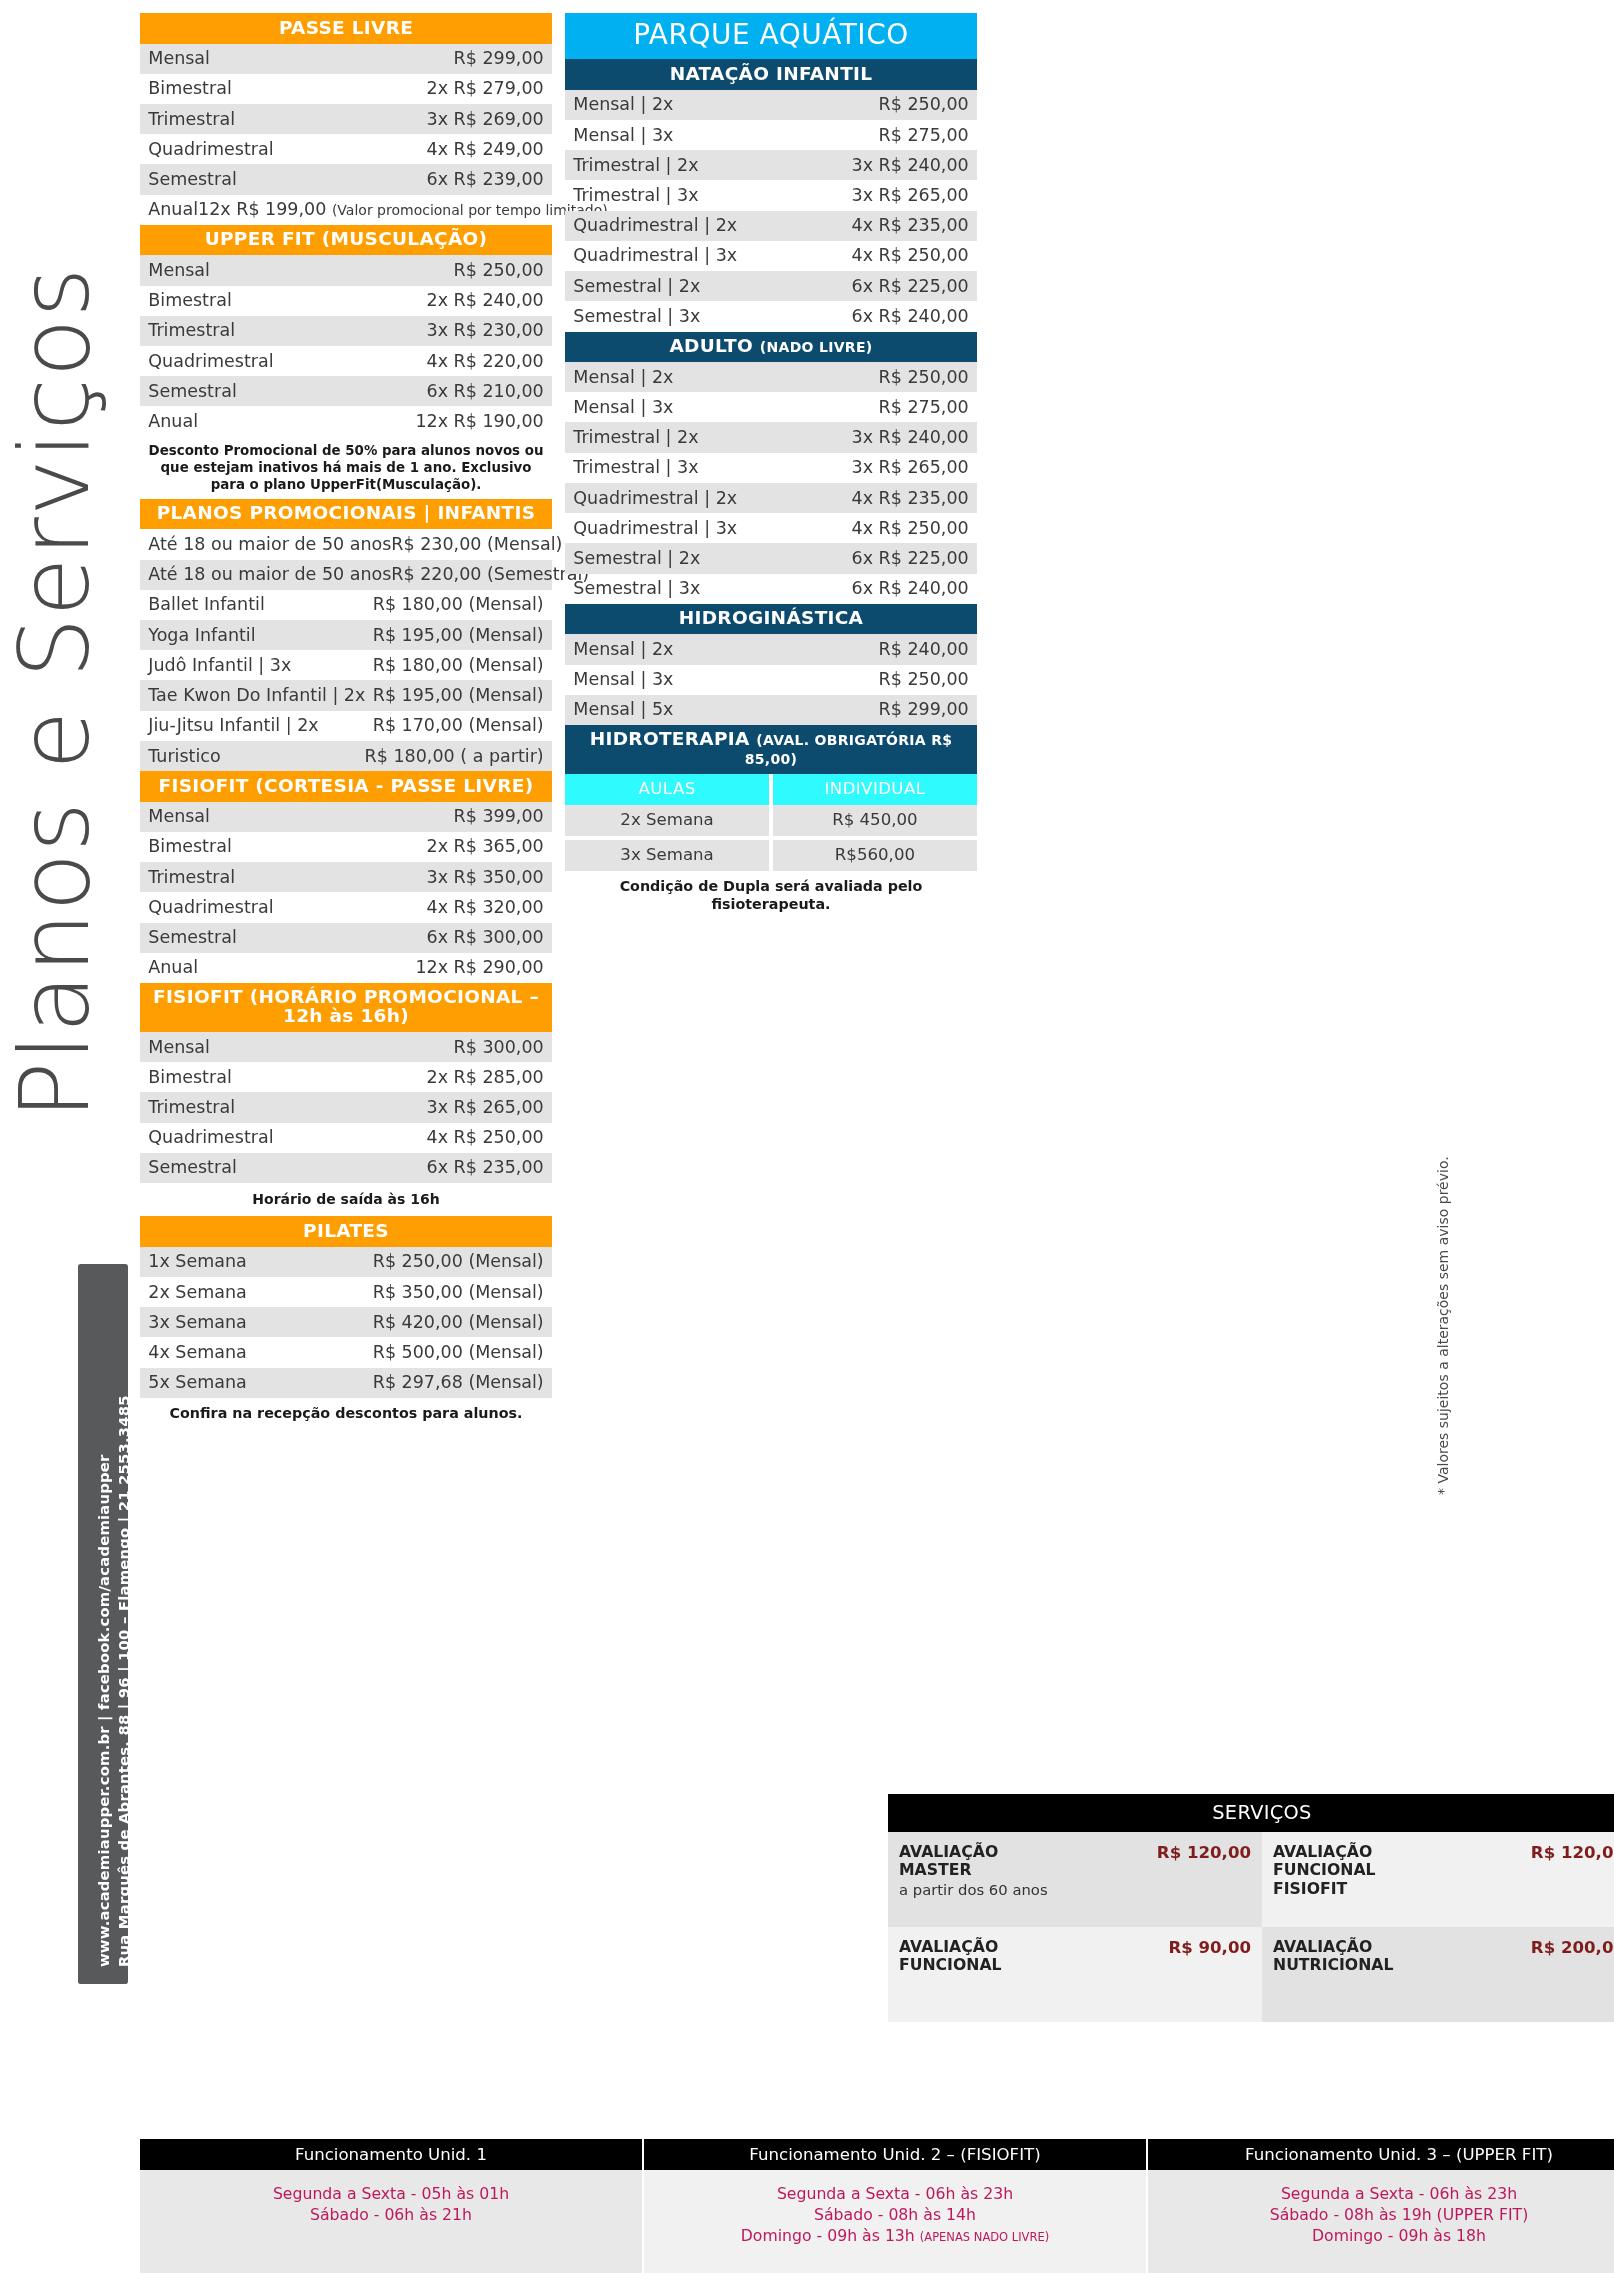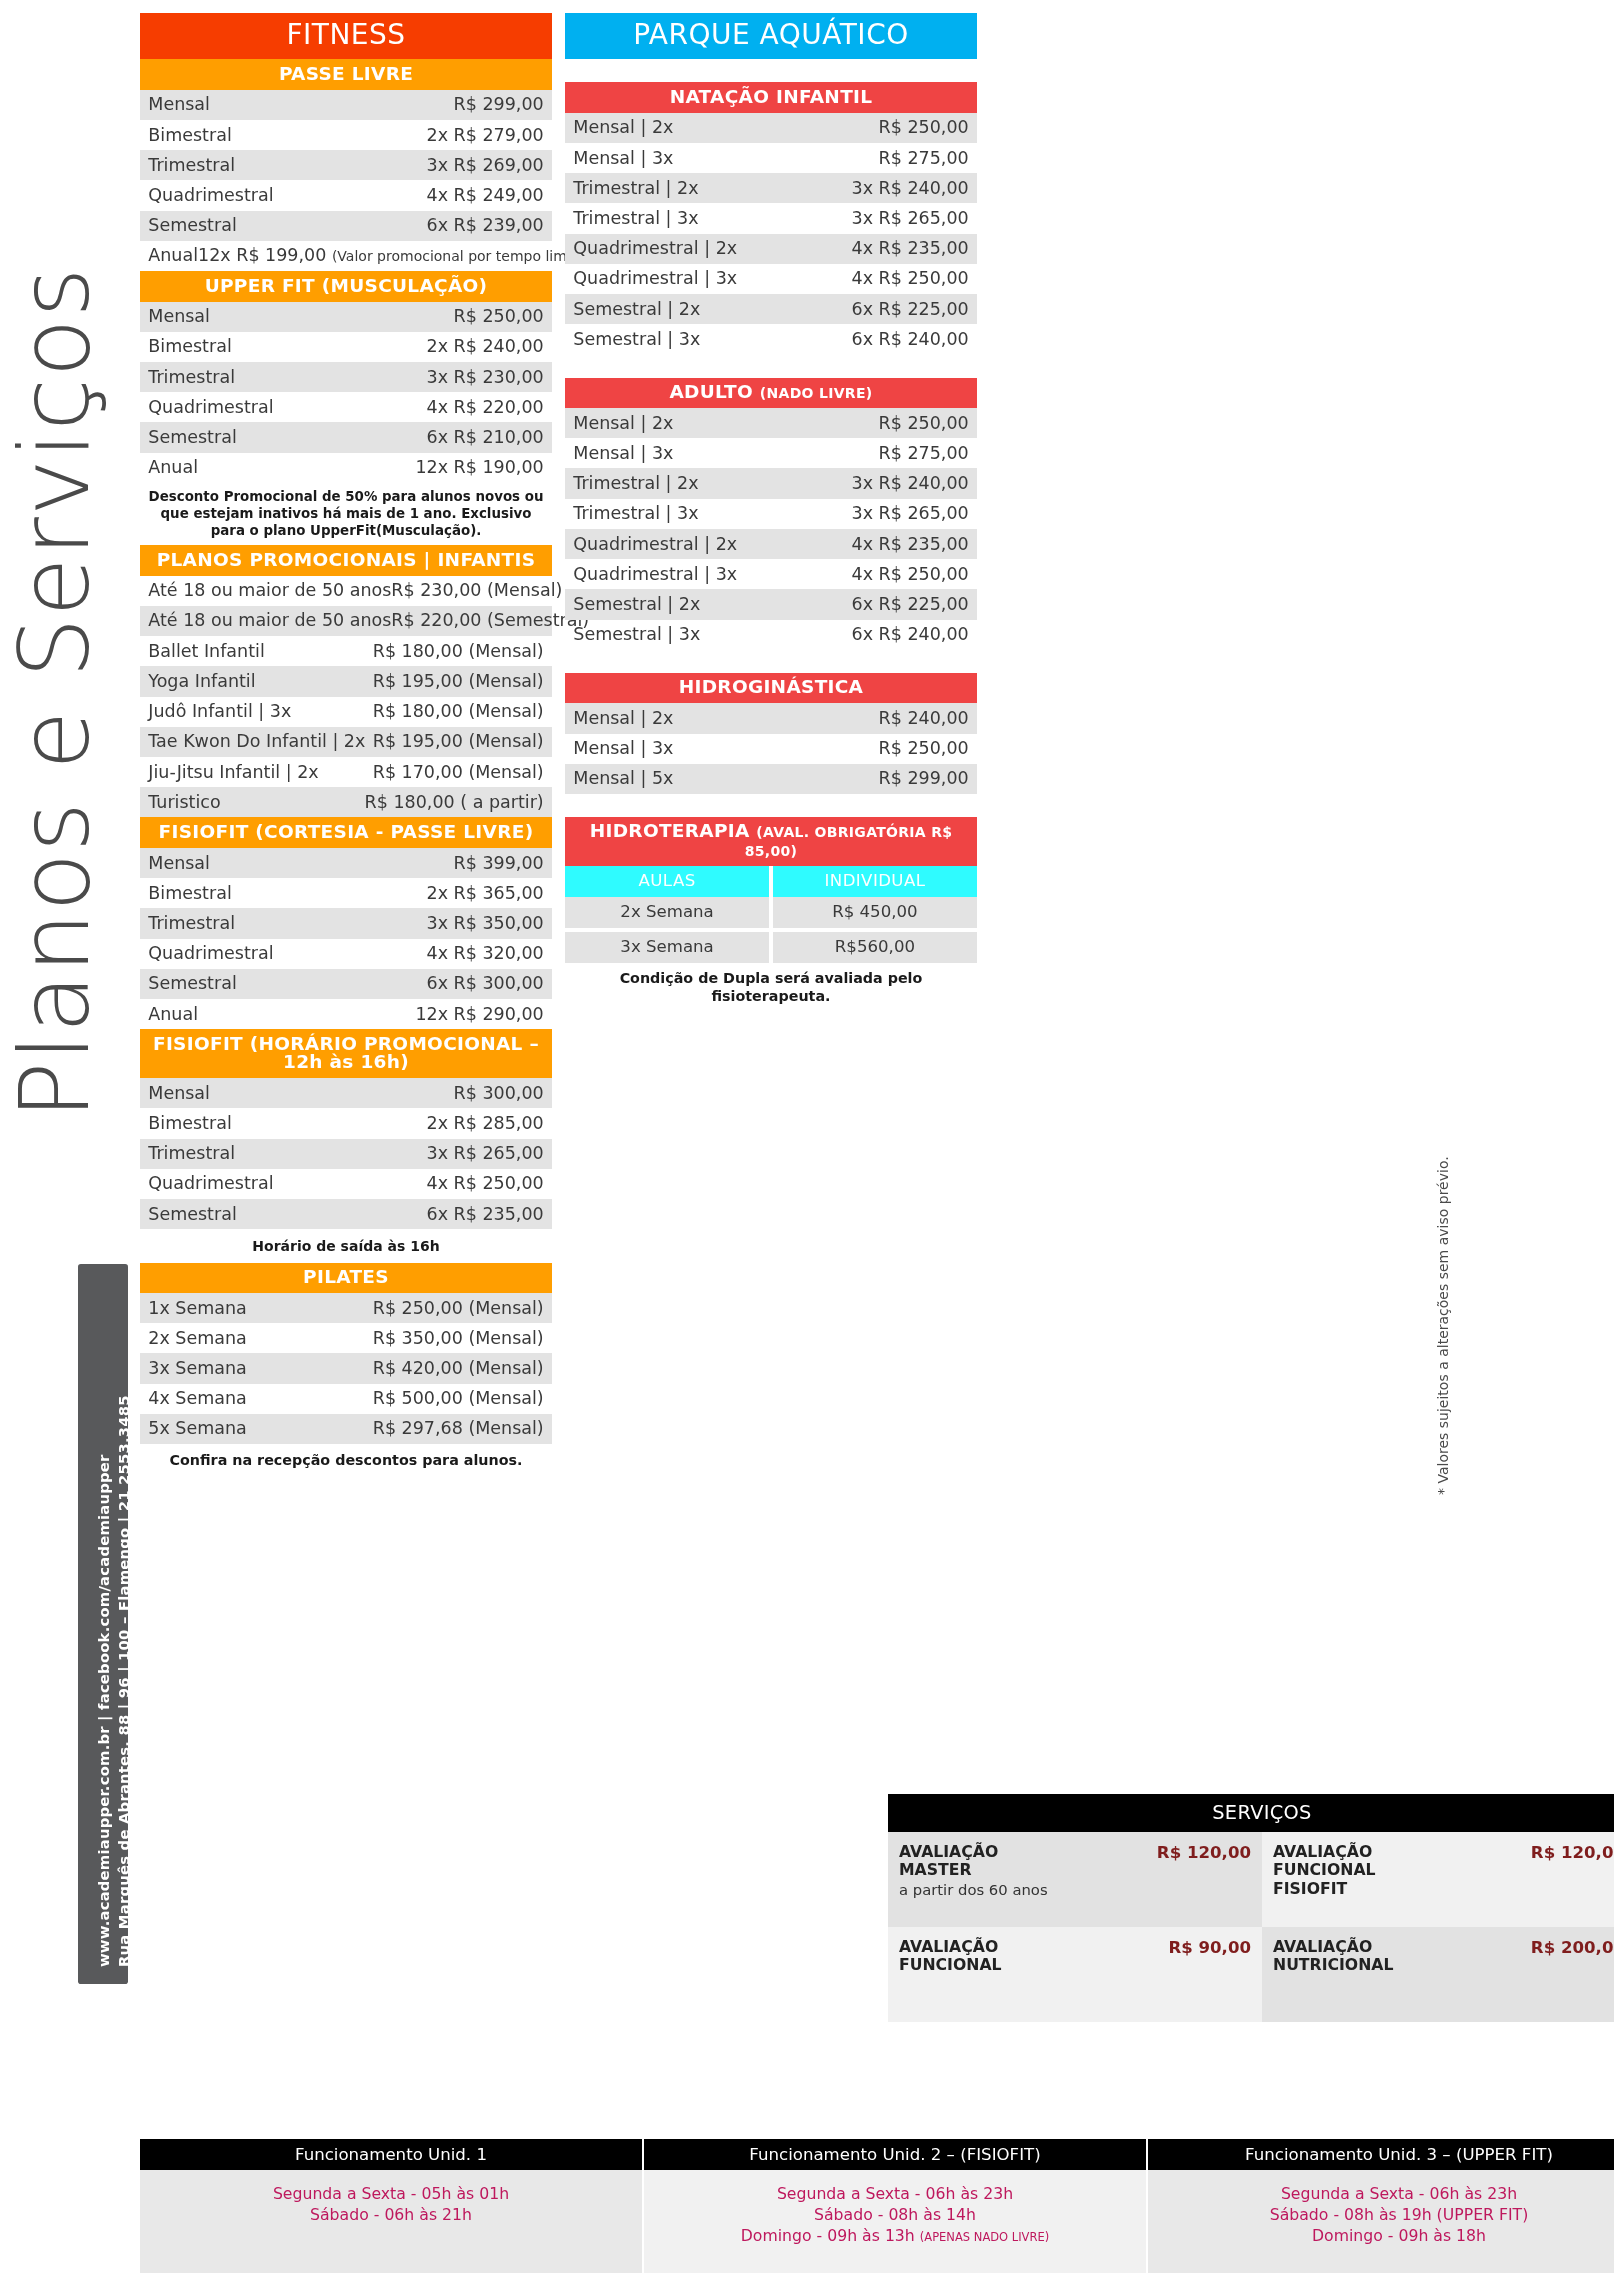--- a/index.html
+++ b/index.html
@@ -66,21 +66,21 @@
     color: #ffffff;
     font-weight: 400;
     line-height: 1;
     padding: 7.4px 0 8.3px;
   }
   .banner.big   { font-size: 28px; padding: 8.3px 0 10px; letter-spacing: 0.5px; }
   .banner.sub   { font-size: 18.5px; font-weight: 700; padding: 5.5px 0 6.5px; letter-spacing: 0.3px; }
   .banner.orange-dark { background: #f63d00; }
   .banner.orange      { background: #ff9e00; }
   .banner.blue-dark   { background: #00b0f0; }
-  .banner.cyan        { background: #ef4444; margin-top: 23px; }
+  .banner.cyan        { background: #0c4a6e; }
   .banner .small { font-size: 14px; font-weight: 700; }
 
   
   .row {
     display: flex;
     align-items: baseline;
     justify-content: space-between;
     padding: 4.6px 8.3px 5.5px;
     font-size: 17.5px;
     line-height: 1.15;
@@ -166,21 +166,20 @@
 
   <div class="vbar">
     <span class="vtxt l1">www.academiaupper.com.br | facebook.com/academiaupper</span>
     <span class="vtxt l2">Rua Marquês de Abrantes, 88 | 96 | 100 – Flamengo  |  21 2553.3485</span>
   </div>
 
   <div class="rot-note">* Valores sujeitos a alterações sem aviso prévio.</div>
 
   <div class="colL">
 
-    <div class="banner big orange-dark">FITNESS</div>
 
     <div class="banner sub orange">PASSE LIVRE</div>
     <div>
       <div class="row alt">
           <span class="lbl">Mensal</span>
           <span class="val">R$ 299,00</span>
         </div>
       <div class="row">
           <span class="lbl">Bimestral</span>
           <span class="val">2x R$ 279,00</span>

